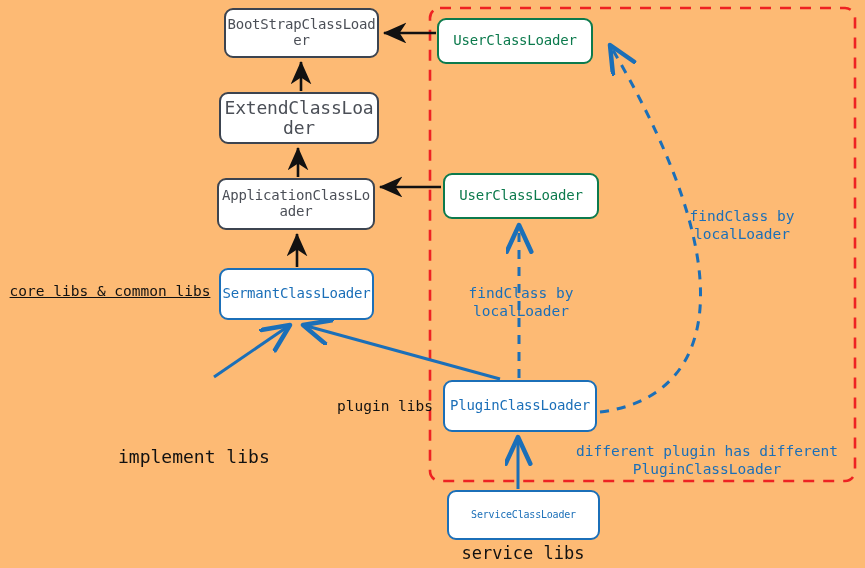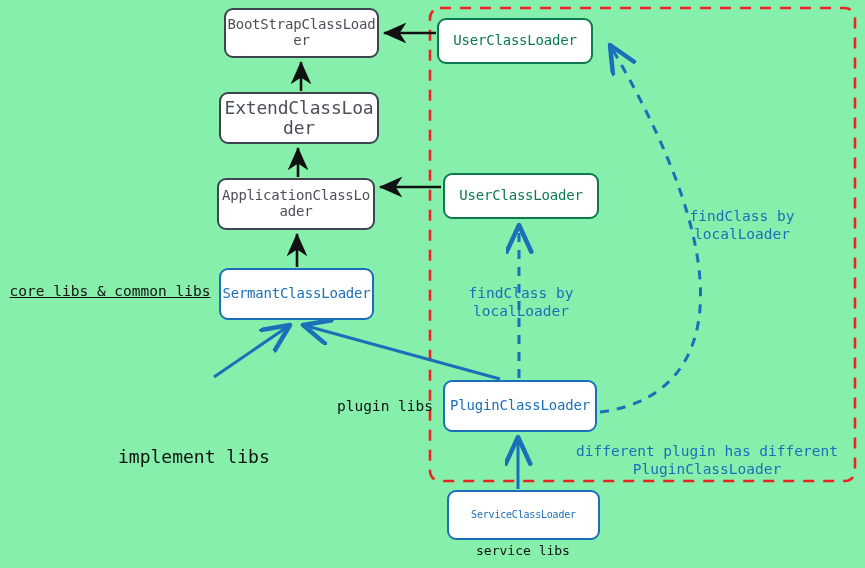--- a/index.html
+++ b/index.html
@@ -4,21 +4,21 @@
 <style>
   html, body {
     margin: 0;
     padding: 0;
     background: #ffffff;
   }
   #canvas {
     position: relative;
     width: 865px;
     height: 568px;
-    background: #86efac;
+    background: #fdba74;
     font-family: "DejaVu Sans Mono", "Liberation Mono", monospace;
     overflow: hidden;
   }
   svg.layer {
     position: absolute;
     left: 0; top: 0;
     width: 865px;
     height: 568px;
     pointer-events: none;
   }
@@ -107,21 +107,21 @@
   <div class="node green" style="left:437px;top:18px;width:156px;height:46px;font-size:14px;">UserClassLoader</div>
 
   <div class="node green" style="left:443px;top:173px;width:156px;height:46px;font-size:14px;">UserClassLoader</div>
 
   <div class="caption black" style="left:4px;top:283px;width:212px;font-size:14.5px;text-decoration:underline;">core libs &amp; common libs</div>
 
   <div class="caption black" style="left:118px;top:446px;width:150px;font-size:18px;">implement libs</div>
 
   <div class="caption black" style="left:330px;top:398px;width:110px;font-size:14.5px;">plugin libs</div>
 
-  <div class="caption black" style="left:458px;top:543px;width:130px;font-size:13px;">service libs</div>
+  <div class="caption black" style="left:458px;top:543px;width:130px;font-size:17px;">service libs</div>
 
   <div class="caption blue" style="left:447px;top:285px;width:148px;font-size:14.5px;">findClass by
 localLoader</div>
 
   <div class="caption blue" style="left:668px;top:208px;width:148px;font-size:14.5px;">findClass by
 localLoader</div>
 
   <div class="caption blue" style="left:562px;top:443px;width:290px;font-size:14.5px;">different plugin has different
 PluginClassLoader</div>
 

